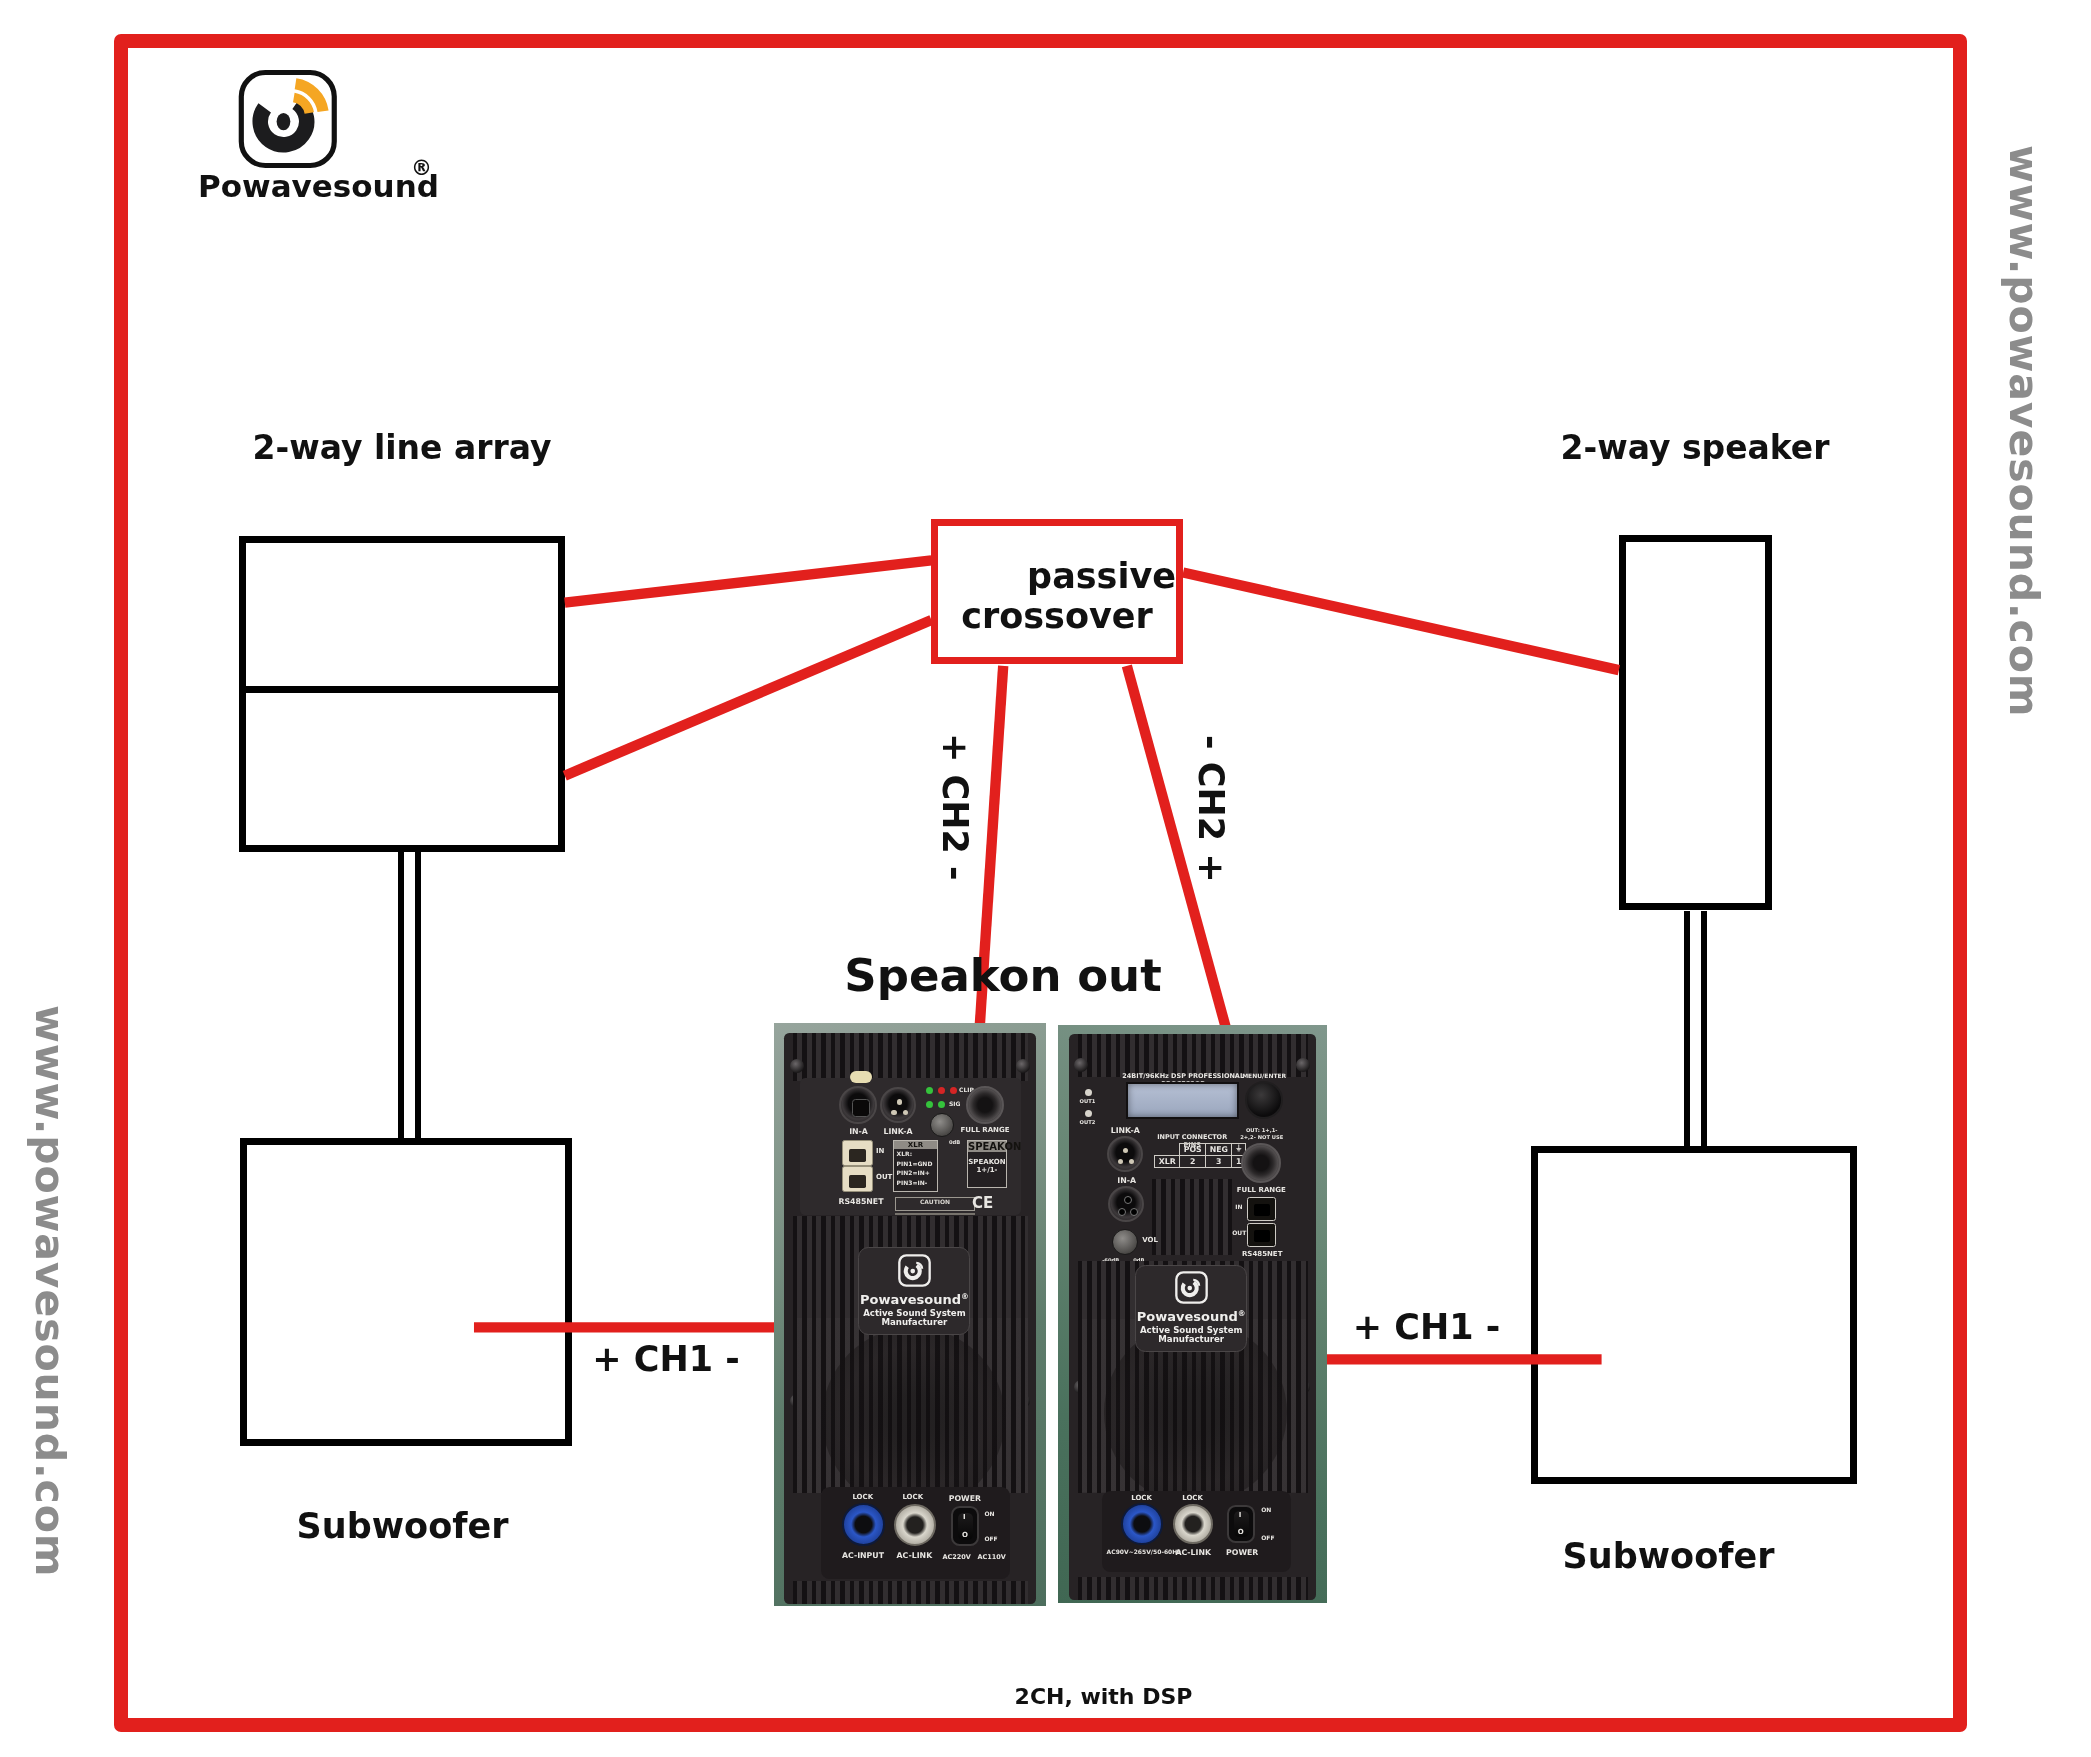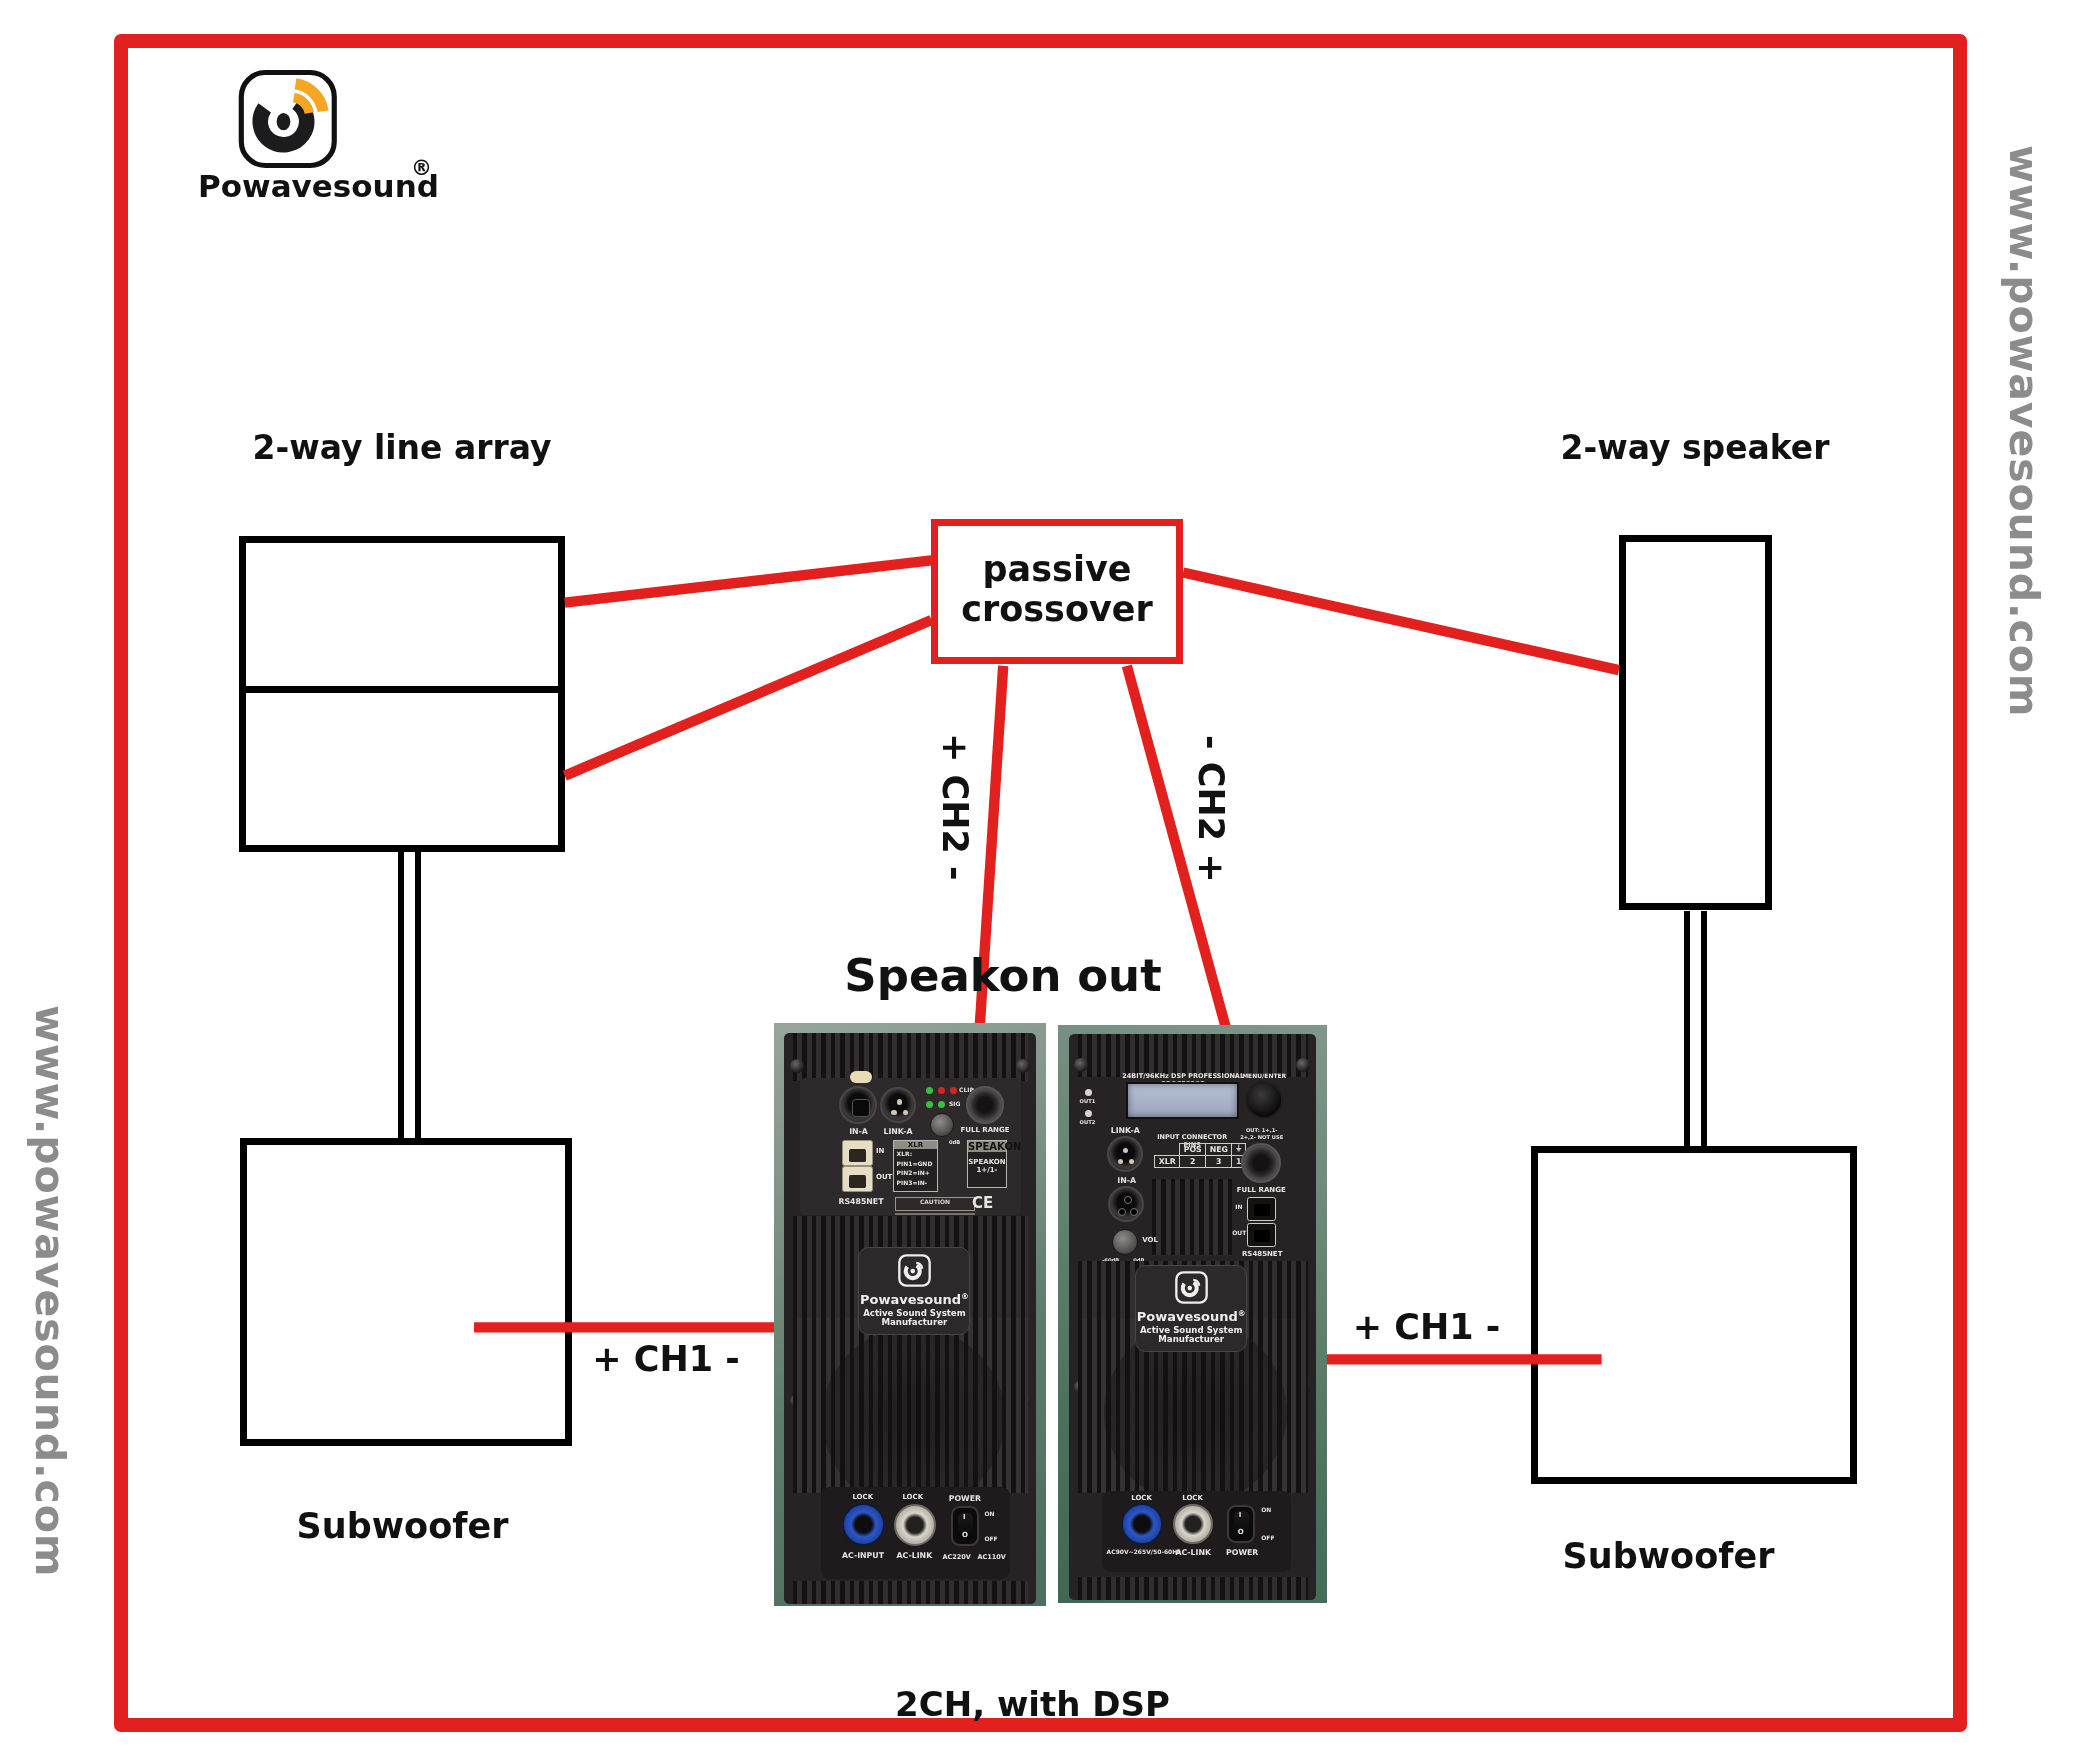--- a/index.html
+++ b/index.html
@@ -79,36 +79,36 @@
     <line x1="653" y1="697" x2="1077" y2="648" stroke="#e2201d" stroke-width="12"></line>
     <line x1="653" y1="897" x2="1077" y2="717" stroke="#e2201d" stroke-width="12"></line>
     <line x1="1368" y1="662" x2="1872" y2="775" stroke="#e2201d" stroke-width="12"></line>
     <line x1="1160" y1="770" x2="1128" y2="1262" stroke="#e2201d" stroke-width="12"></line>
     <line x1="1303" y1="770" x2="1457" y2="1333" stroke="#e2201d" stroke-width="12"></line>
     <line x1="548" y1="1535" x2="933" y2="1535" stroke="#e2201d" stroke-width="12"></line>
     <line x1="1507" y1="1572" x2="1852" y2="1572" stroke="#e2201d" stroke-width="12"></line>
   </svg>
 
   <div class="abs" style="left:931px;top:519px;width:252px;height:145px;border:7.8px solid #e2201d;background:#fff;box-sizing:border-box;">
-    <div class="ctr b" style="font-size:35px;margin-top:23px;">passive</div>
+    <div class="ctr b" style="font-size:35px;margin-top:30px;text-align:right;">passive</div>
     <div class="ctr b" style="font-size:35px;">crossover</div>
   </div>
 
   <div class="vtext abs" style="left:975px;top:733px;font-size:35px;">+  CH2  -</div>
   <div class="vtext abs" style="left:1231px;top:735px;font-size:35px;">-  CH2  +</div>
 
   <div class="abs b ctr" style="left:813px;top:949px;width:380px;font-size:45px;">Speakon out</div>
 
   <div class="abs b ctr" style="left:545px;top:1339px;width:242px;font-size:35px;">+  CH1  -</div>
   <div class="abs b ctr" style="left:1314px;top:1307px;width:225px;font-size:35px;">+  CH1  -</div>
 
   <div class="abs b ctr" style="left:273px;top:1506px;width:259px;font-size:35px;">Subwoofer</div>
   <div class="abs b ctr" style="left:1539px;top:1536px;width:259px;font-size:35px;">Subwoofer</div>
 
-  <div class="abs b ctr" style="left:881px;top:1684px;width:303px;font-size:34px;">2CH, with DSP</div>
+  <div class="abs b ctr" style="left:952px;top:1684px;width:303px;font-size:22px;">2CH, with DSP</div>
 
   <div class="abs amp-photo" style="left:774px;top:1023px;width:272px;height:583px;background:linear-gradient(160deg,#97a59d 0%,#7e9386 28%,#5e7c6b 58%,#4d6e5d 100%);">
     <div class="module" style="left:10.4px;top:10.4px;width:252px;height:571px;">
 
       <div class="abs fins" style="left:8.6px;top:0;width:235px;height:48px;"></div>
       <div class="screw" style="left:5.2px;top:26px;"></div>
         <div class="screw" style="left:232px;top:26px;"></div>
       <div class="screw" style="left:5.2px;top:361px;"></div>
         <div class="screw" style="left:232px;top:361px;"></div>
 

